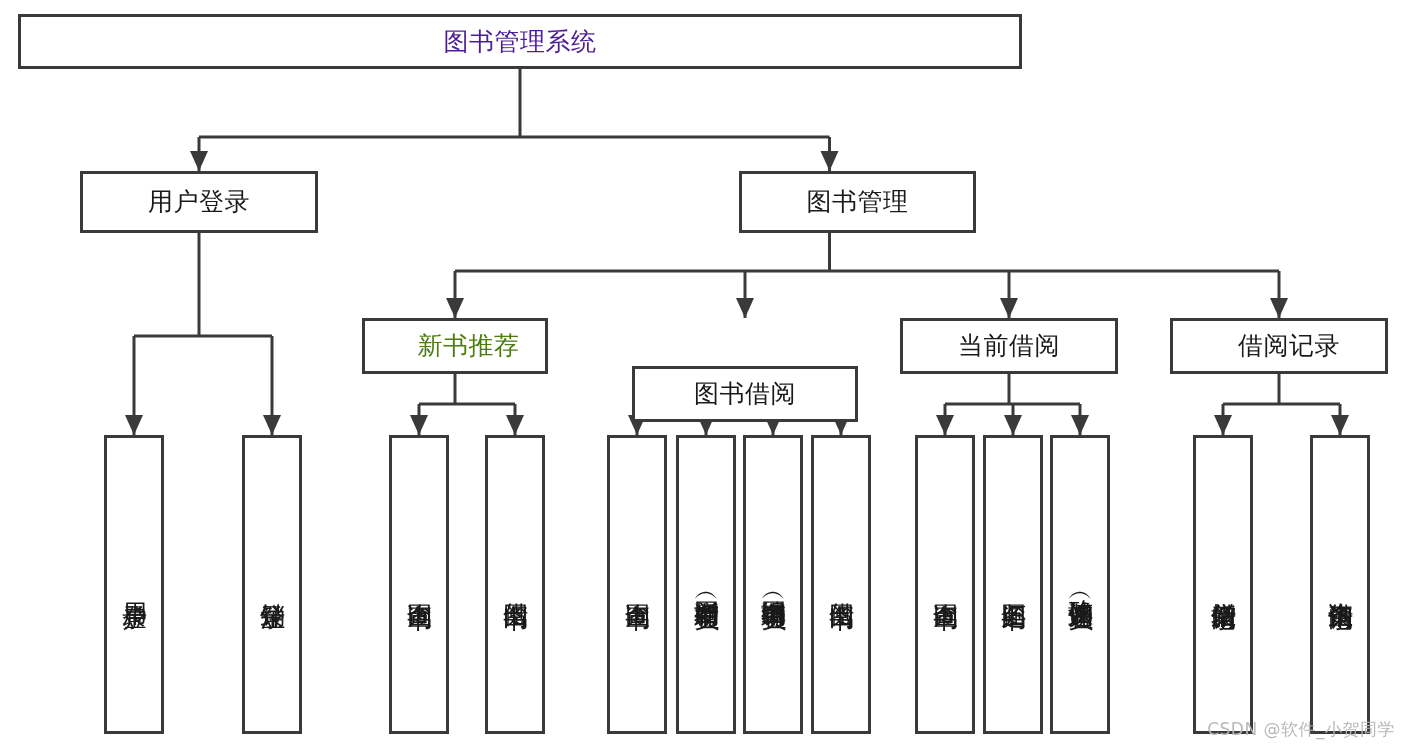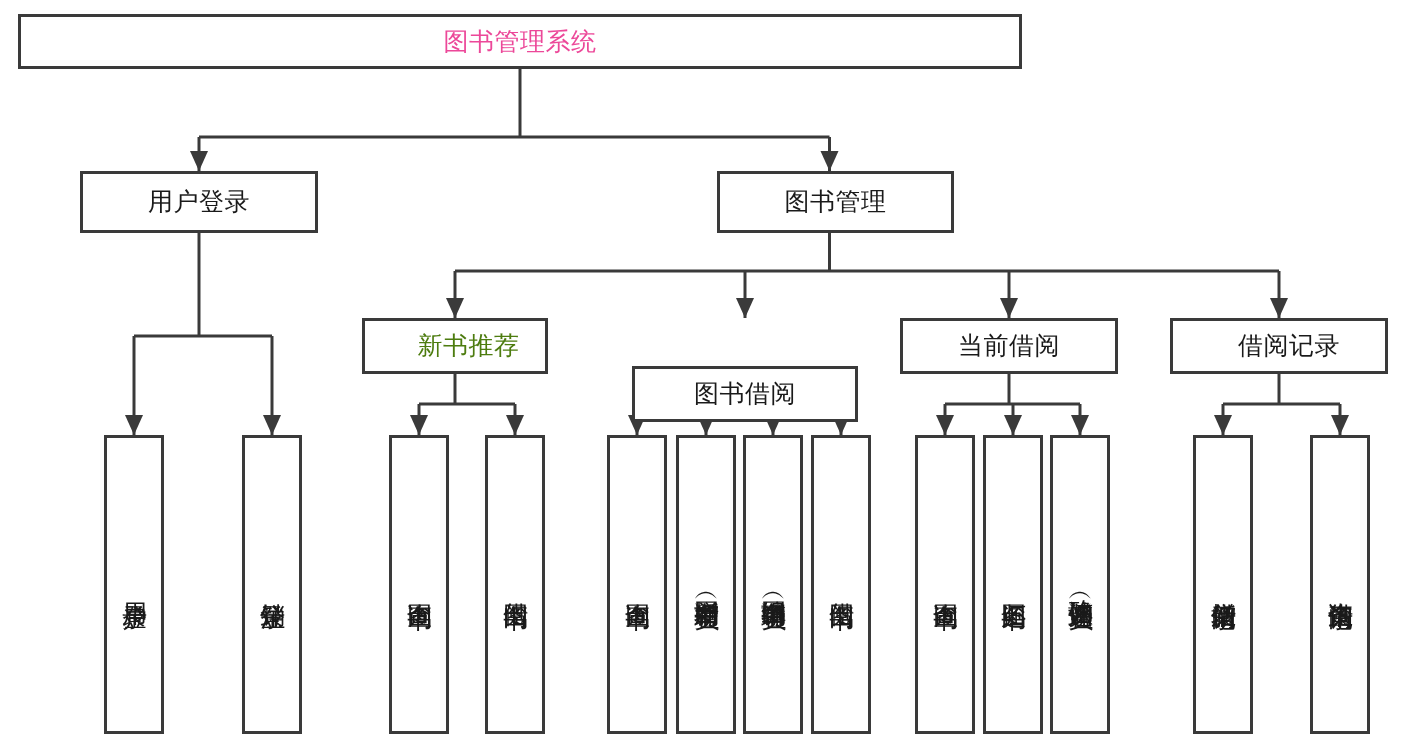--- a/index.html
+++ b/index.html
@@ -134,26 +134,26 @@
       <line x1="1279" y1="374" x2="1279" y2="404" stroke="#3a3a3a" stroke-width="3" stroke-linecap="butt"></line>
       <line x1="1223" y1="404" x2="1340" y2="404" stroke="#3a3a3a" stroke-width="3" stroke-linecap="butt"></line>
       <line x1="1223" y1="404" x2="1223" y2="435" stroke="#3a3a3a" stroke-width="3" stroke-linecap="butt"></line>
       <polygon points="1214,415 1232,415 1223,435" fill="#3a3a3a"></polygon>
       <line x1="1340" y1="404" x2="1340" y2="435" stroke="#3a3a3a" stroke-width="3" stroke-linecap="butt"></line>
       <polygon points="1331,415 1349,415 1340,435" fill="#3a3a3a"></polygon>
     </svg>
 
   <div id="nodes-layer">
       <div class="node horiz root" style="left: 18px; top: 14px; width: 1004px; height: 55px; border-color: rgb(58, 58, 58); background: rgb(255, 255, 255);">
-        <span class="label" style="color: #ec4899;">图书管理系统</span>
+        <span class="label" style="color: #4c1d95;">图书管理系统</span>
       </div>
       <div class="node horiz" style="left: 80px; top: 171px; width: 238px; height: 62px; border-color: rgb(58, 58, 58); background: rgb(255, 255, 255);">
         <span class="label" style="color: rgb(26, 26, 26);">用户登录</span>
       </div>
-      <div class="node horiz" style="left: 717px; top: 171px; width: 237px; height: 62px; border-color: rgb(58, 58, 58); background: rgb(255, 255, 255);">
+      <div class="node horiz" style="left: 739px; top: 171px; width: 237px; height: 62px; border-color: rgb(58, 58, 58); background: rgb(255, 255, 255);">
         <span class="label" style="color: rgb(26, 26, 26);">图书管理</span>
       </div>
       <div class="node horiz" style="left: 362px; top: 318px; width: 186px; height: 56px; border-color: rgb(58, 58, 58); background: rgb(255, 255, 255);">
         <span class="label" style="color: #4d7c0f; margin-left: 27px;">新书推荐</span>
       </div>
       <div class="node horiz" style="left: 632px; top: 318px; width: 226px; height: 56px; border-color: rgb(58, 58, 58); background: rgb(255, 255, 255); margin-top: 48px;">
         <span class="label" style="color: rgb(26, 26, 26);">图书借阅</span>
       </div>
       <div class="node horiz" style="left: 900px; top: 318px; width: 218px; height: 56px; border-color: rgb(58, 58, 58); background: rgb(255, 255, 255);">
         <span class="label" style="color: rgb(26, 26, 26);">当前借阅</span>
@@ -195,13 +195,14 @@
         <span class="label" style="color: rgb(26, 26, 26);">确认归还（管理员）</span>
       </div>
       <div class="node vert" style="left: 1193px; top: 435px; width: 60px; height: 299px; border-color: rgb(58, 58, 58); background: rgb(255, 255, 255);">
         <span class="label" style="color: rgb(26, 26, 26);">新增借阅记录</span>
       </div>
       <div class="node vert" style="left: 1310px; top: 435px; width: 60px; height: 299px; border-color: rgb(58, 58, 58); background: rgb(255, 255, 255);">
         <span class="label" style="color: rgb(26, 26, 26);">查询借阅记录</span>
       </div>
     </div>
 
+  <div id="watermark">CSDN @软件_小贺同学</div>
 </div>
 
 </body></html>

